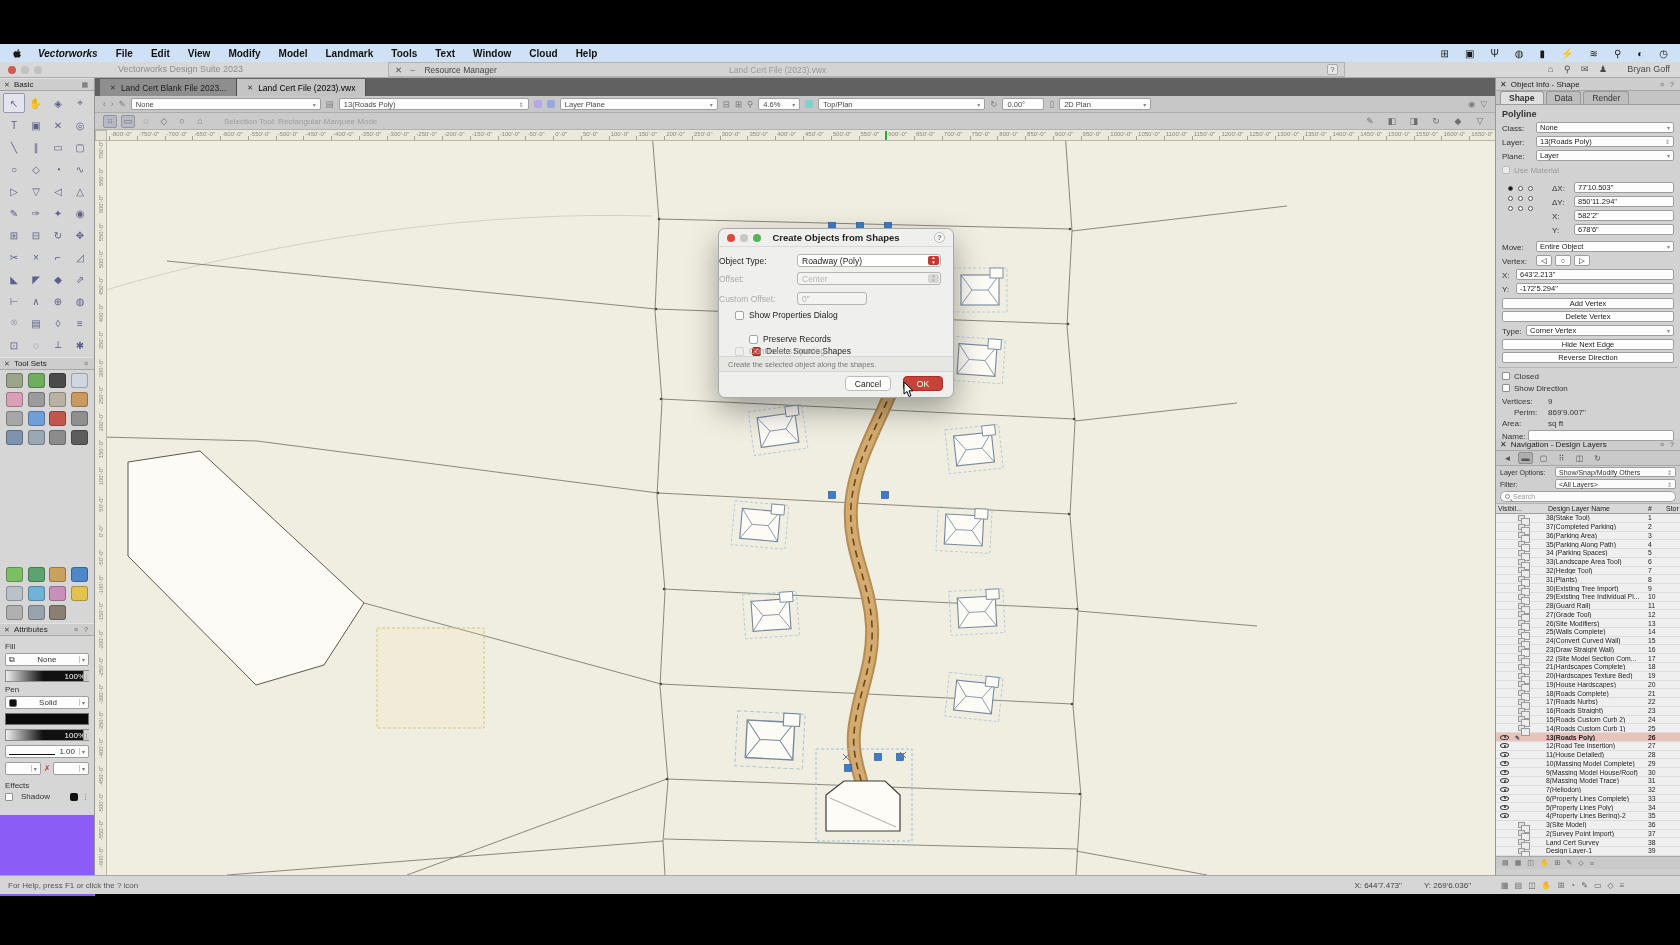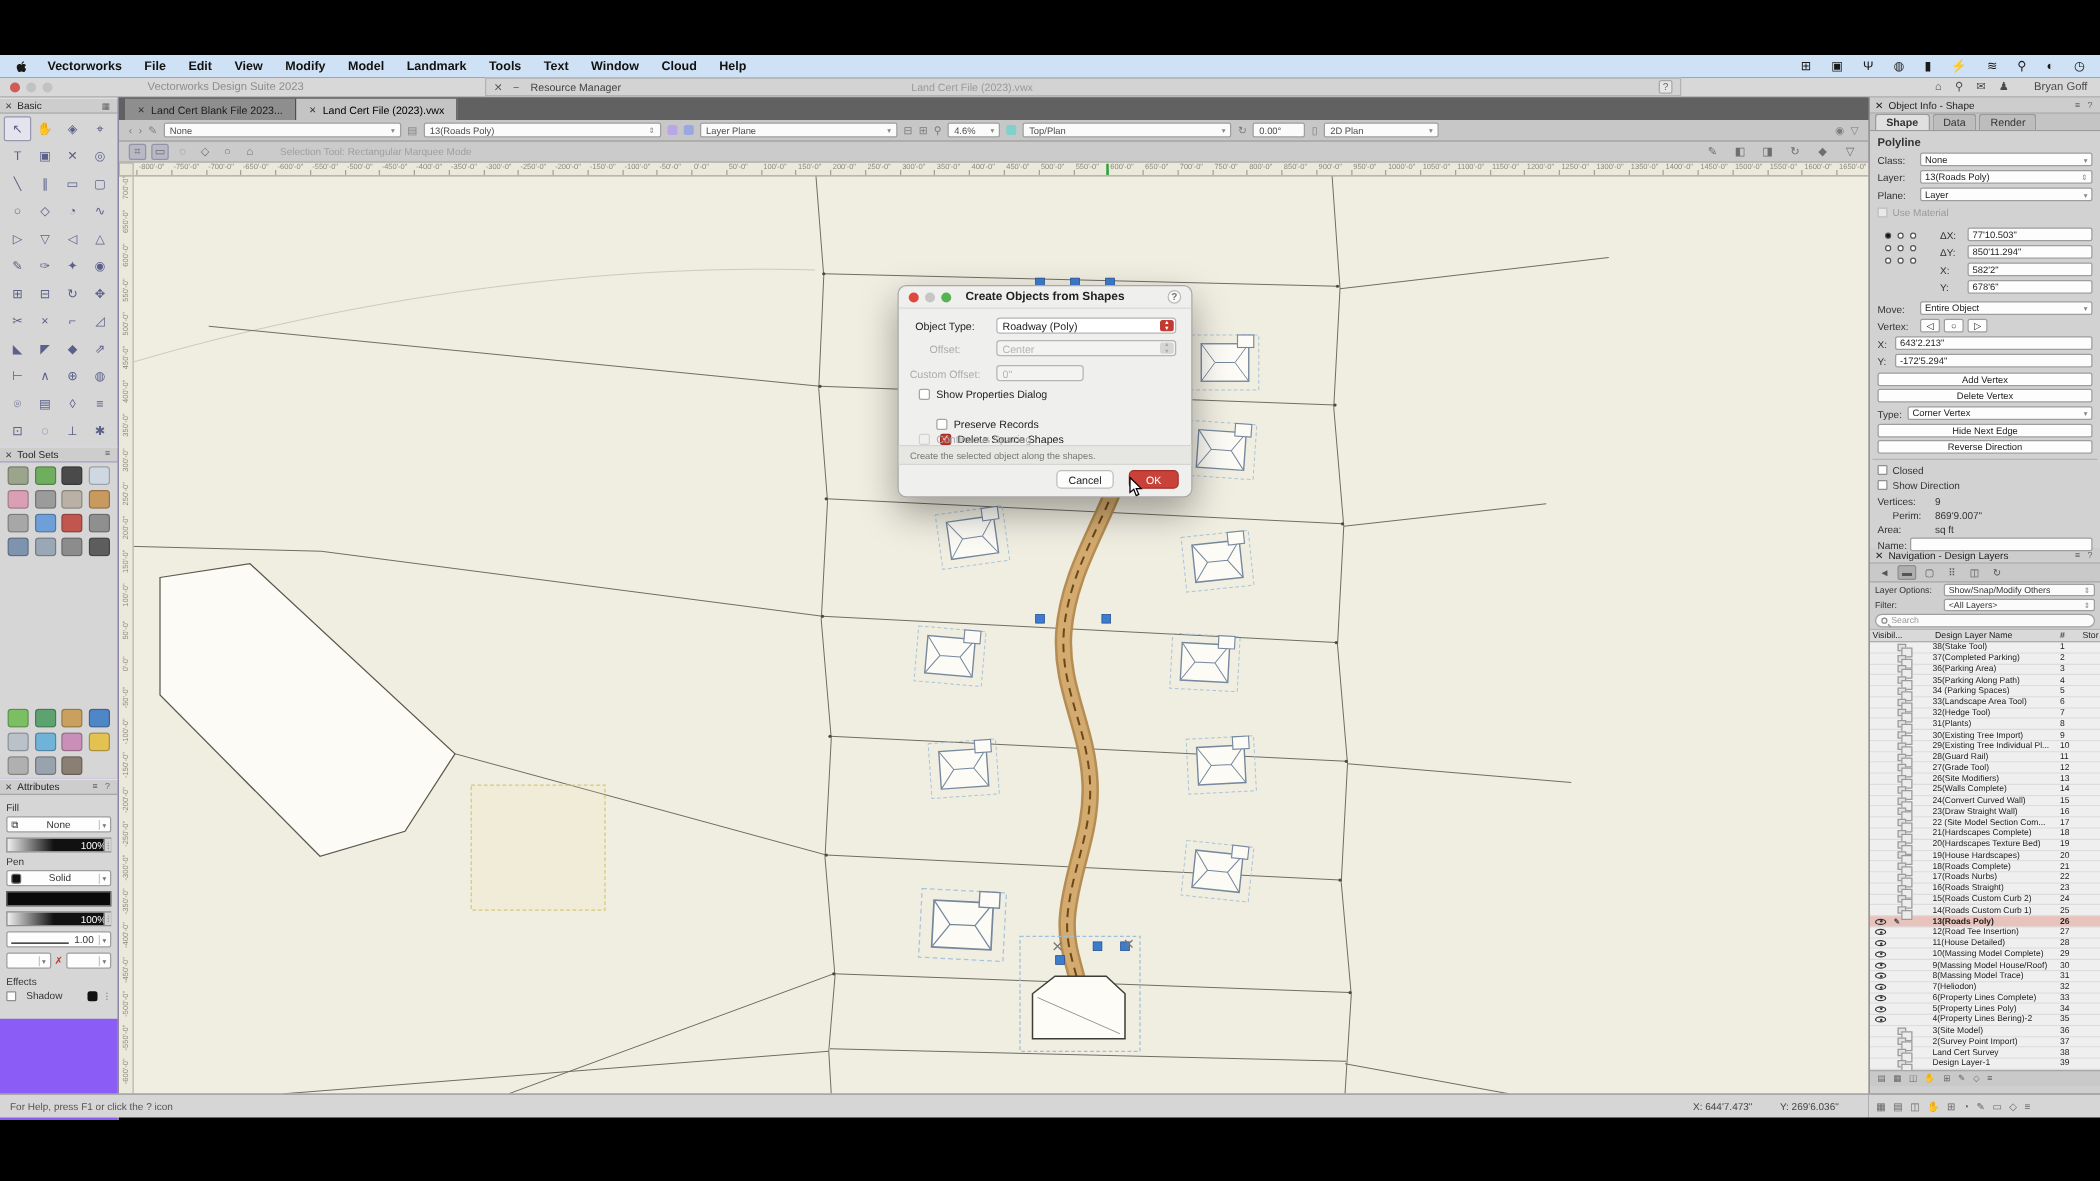--- a/index.html
+++ b/index.html
@@ -3,21 +3,21 @@
 <meta charset="utf-8">
 <style>
   *{margin:0;padding:0;box-sizing:border-box;}
   html,body{width:1680px;height:945px;background:#000;overflow:hidden;
     font-family:"Liberation Sans",sans-serif;-webkit-font-smoothing:antialiased;}
   
   #menubar{position:absolute;top:44px;left:0;width:1680px;height:18px;background:#cfe1f4;
     display:flex;align-items:center;font-size:10px;color:#111;padding:0 12px;}
   #menubar .apple{width:11px;height:11px;margin-right:6px;}
   #menubar .mi{padding:0 9px;white-space:nowrap;font-weight:bold;}
-  #menubar .mi.brand{font-weight:bold;}
+  #menubar .mi.brand{font-weight:bold;font-style:italic;}
   #menu-status{margin-left:auto;display:flex;gap:16px;font-size:10px;color:#1a1a1a;align-items:center;}
   
   #titlebar{position:absolute;top:62px;left:0;width:1680px;height:16px;background:#d8d8d8;border-bottom:1px solid #ababab;}
   .light{position:absolute;top:4px;width:8px;height:8px;border-radius:50%;}
   #win-title{position:absolute;top:2px;left:118px;font-size:9px;color:#8d8d8d;}
   #rm-strip{position:absolute;top:0;left:388px;width:957px;height:15px;background:#d3d3d3;
     border:1px solid #b3b3b3;display:flex;align-items:center;font-size:8.5px;color:#444;padding:0 6px;}
   #rm-strip .glyphs{letter-spacing:3px;margin-right:6px;color:#555;}
   #rm-bgtitle{position:absolute;left:340px;color:#9a9a9a;}
   #rm-help{margin-left:auto;border:1px solid #a9a9a9;width:11px;height:11px;border-radius:2px;
@@ -126,21 +126,21 @@
   
   #dialog{position:absolute;top:228px;left:718px;width:236px;height:170px;background:#efefed;
     border:1px solid #a9a9a9;border-radius:7px;box-shadow:0 12px 30px rgba(0,0,0,.35);font-size:9px;color:#222;}
   #dlg-title{height:18px;display:flex;align-items:center;justify-content:center;font-weight:bold;font-size:9.5px;
     border-bottom:1px solid #d9d9d9;position:relative;}
   #dlg-title .lights{position:absolute;left:8px;top:5px;display:flex;gap:5px;}
   #dlg-title .lights i{width:8px;height:8px;border-radius:50%;display:block;}
   #dlg-help{position:absolute;right:8px;top:3px;font-size:8px;color:#777;border:1px solid #bbb;border-radius:50%;width:11px;height:11px;
     display:flex;align-items:center;justify-content:center;background:#fafafa;}
   .dlg-row{position:absolute;left:0;width:100%;display:flex;align-items:center;}
-  .dlg-lbl{width:78px;text-align:center;padding-right:4px;font-size:8.5px;}
+  .dlg-lbl{width:78px;text-align:left;padding-right:4px;font-size:8.5px;}
   .dlg-lbl.dis,.dis{color:#ababab;}
   .dlg-field{flex:1;margin-right:12px;height:13px;background:#fff;border:1px solid #b5b5b5;border-radius:3px;
     display:flex;align-items:center;font-size:8.5px;padding:0 4px;position:relative;}
   .dlg-field.dis{background:#f3f3f1;color:#b5b5b5;}
   .stepper{position:absolute;right:1px;top:1px;bottom:1px;width:11px;border-radius:2px;display:flex;flex-direction:column;
     align-items:center;justify-content:center;font-size:4.5px;line-height:4.5px;color:#fff;}
   .stepper.red{background:#c23a31;}
   .stepper.grey{background:#d6d6d4;color:#aaa;}
   .dcb{width:9px;height:9px;border:1px solid #a5a5a5;border-radius:2px;background:#fff;margin-right:5px;flex:none;
     display:flex;align-items:center;justify-content:center;font-size:7px;color:#fff;}

